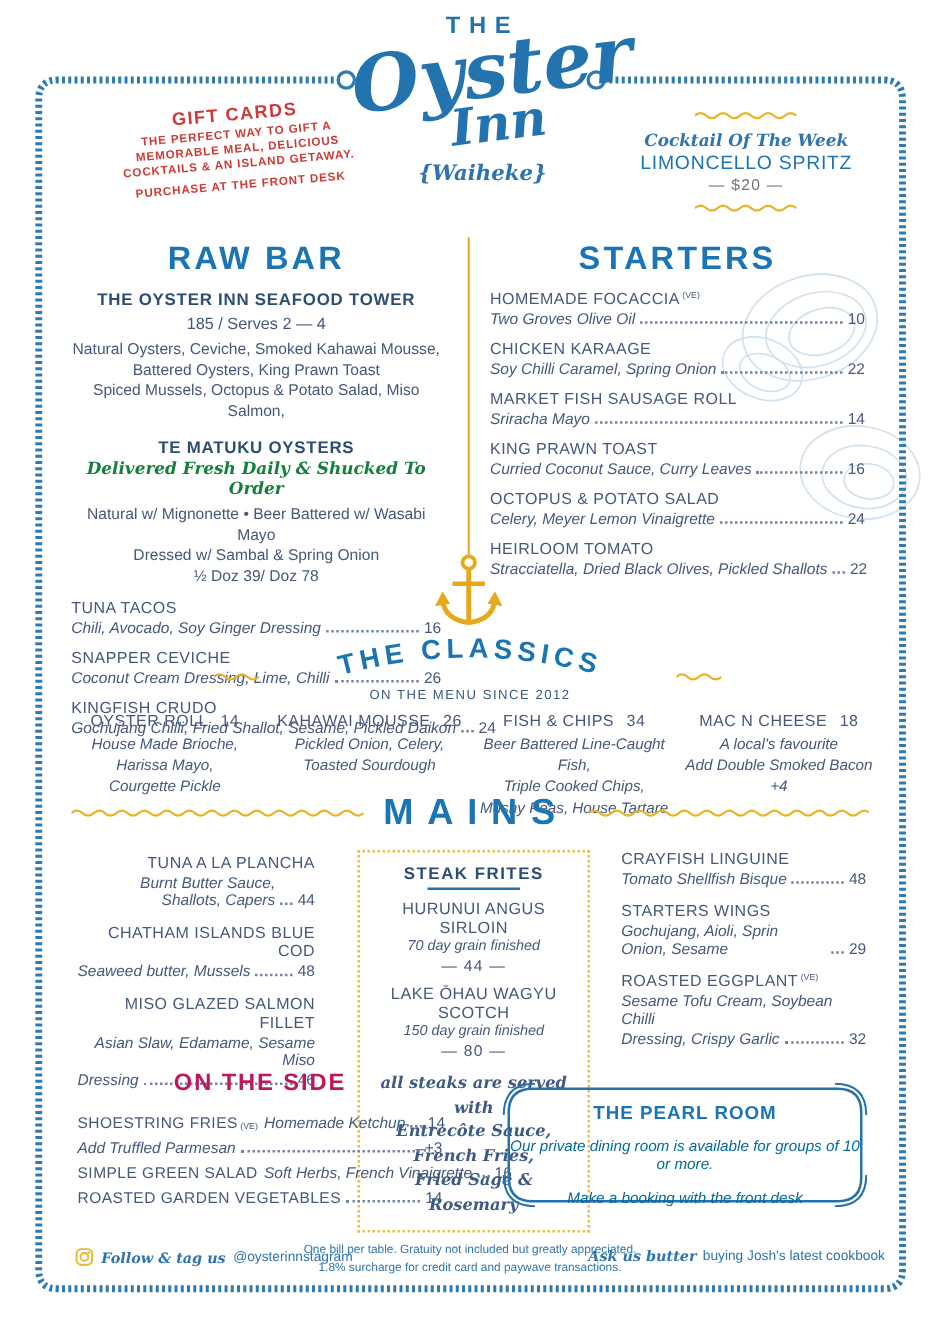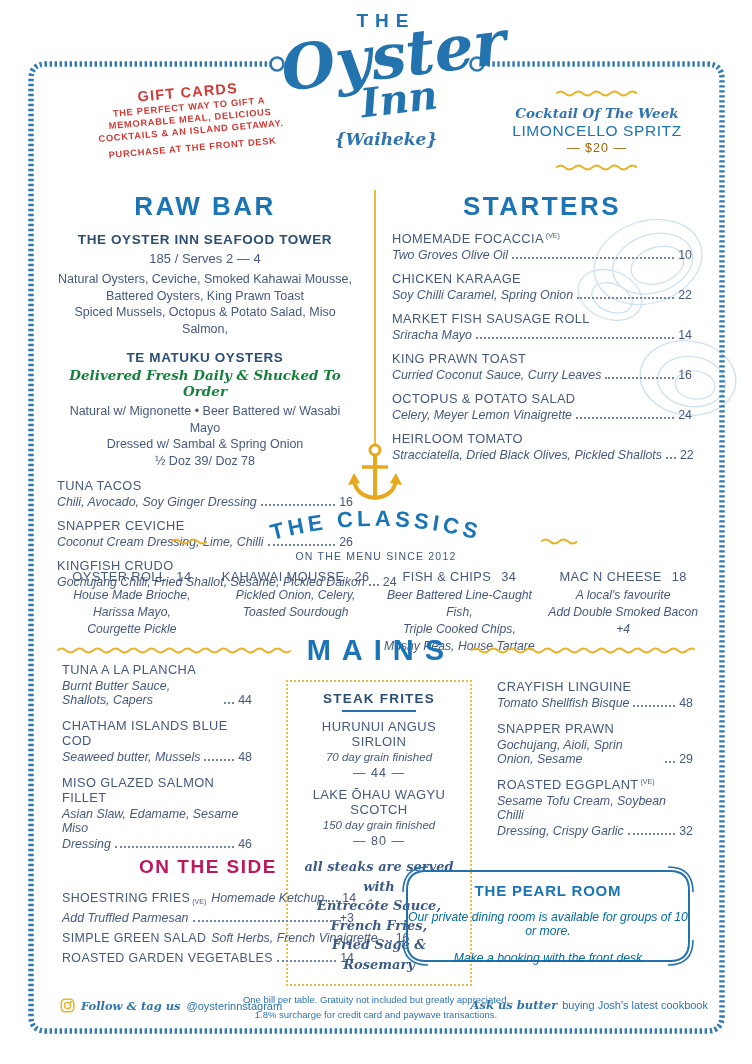--- a/index.html
+++ b/index.html
@@ -67,21 +67,21 @@
   
   .logo{width:210px;text-align:center;color:#2273ae;}
   .logo-the{font-size:19px;font-weight:bold;letter-spacing:7px;font-family:"Liberation Sans",sans-serif;}
   .logo-oyster{font-size:62px;line-height:.95;transform:rotate(-7deg);margin-top:-4px;}
   .logo-inn{font-size:40px;line-height:.9;transform:rotate(-7deg);margin-top:-6px;margin-left:26px;}
   .logo-waiheke{font-size:17px;margin-top:12px;color:#2f74ae;}
 
   .cocktail{width:170px;text-align:center;}
   .cocktail-label{font-size:13.5px;color:#2f74ae;margin-top:3px;}
   .cocktail-name{font-size:15.5px;font-weight:normal;letter-spacing:.6px;color:#1b74b4;margin-top:1px;}
-  .cocktail-price{font-size:12.5px;letter-spacing:1px;color:#a16207;margin-top:1px;margin-bottom:3px;}
+  .cocktail-price{font-size:12.5px;letter-spacing:1px;color:#737373;margin-top:1px;margin-bottom:3px;}
 </style>
 </head>
 <body>
 
 <div class="page">
 
   <svg class="deco" width="752" height="1064" viewBox="0 0 752 1064">
 
     <g stroke="#cfe1ef" stroke-width="1.3" fill="none">
       <g transform="translate(648,262) rotate(-18)">
@@ -287,21 +287,21 @@
   <div class="abs mains-row" style="left:57px;top:634px;width:638px;">
     <svg class="wave" width="238" height="9">
         <path fill="none" stroke="#eab226" stroke-width="1.7" d="M0 4.5 Q 4.5 0.5 9 4.5 T 18 4.5 T 27 4.5 T 36 4.5 T 45 4.5 T 54 4.5 T 63 4.5 T 72 4.5 T 81 4.5 T 90 4.5 T 99 4.5 T 108 4.5 T 117 4.5 T 126 4.5 T 135 4.5 T 144 4.5 T 153 4.5 T 162 4.5 T 171 4.5 T 180 4.5 T 189 4.5 T 198 4.5 T 207 4.5 T 216 4.5 T 225 4.5 T 234 4.5"></path>
       </svg>
     <div class="mains-title">MAINS</div>
     <svg class="wave" width="228" height="9">
         <path fill="none" stroke="#eab226" stroke-width="1.7" d="M0 4.5 Q 4.5 0.5 9 4.5 T 18 4.5 T 27 4.5 T 36 4.5 T 45 4.5 T 54 4.5 T 63 4.5 T 72 4.5 T 81 4.5 T 90 4.5 T 99 4.5 T 108 4.5 T 117 4.5 T 126 4.5 T 135 4.5 T 144 4.5 T 153 4.5 T 162 4.5 T 171 4.5 T 180 4.5 T 189 4.5 T 198 4.5 T 207 4.5 T 216 4.5 T 225 4.5"></path>
       </svg>
   </div>
 
-  <div class="abs" style="left:62px;top:662px;width:190px;">
+  <div class="abs" style="left:62px;top:682px;width:190px;text-align:right;">
     <div class="mm">
       <div class="mi-name"><span>TUNA A LA PLANCHA</span></div>
       <div class="mi-row">
         <span class="mi-desc wrapok">Burnt Butter Sauce, Shallots, Capers</span>
         <span class="dots"></span>
         <span class="mi-price">44</span>
       </div>
     </div>
     <div class="mm">
       <div class="mi-name"><span>CHATHAM ISLANDS BLUE COD</span></div>
@@ -347,21 +347,21 @@
   <div class="abs" style="left:497px;top:679px;width:196px;">
     <div class="mm">
       <div class="mi-name"><span>CRAYFISH LINGUINE</span></div>
       <div class="mi-row">
         <span class="mi-desc wrapok">Tomato Shellfish Bisque</span>
         <span class="dots"></span>
         <span class="mi-price">48</span>
       </div>
     </div>
     <div class="mm">
-      <div class="mi-name"><span>SNAPPER PRAWN</span></div>
+      <div class="mi-name"><span>STARTERS WINGS</span></div>
       <div class="mi-row">
         <span class="mi-desc wrapok">Gochujang, Aioli, Sprin Onion, Sesame</span>
         <span class="dots"></span>
         <span class="mi-price">29</span>
       </div>
     </div>
     <div class="mm">
       <div class="mi-name"><span>ROASTED EGGPLANT</span><sup class="ve">(VE)</sup></div>
       <div class="mi-row">
           <span class="mi-desc wrapok">Sesame Tofu Cream, Soybean Chilli</span>

